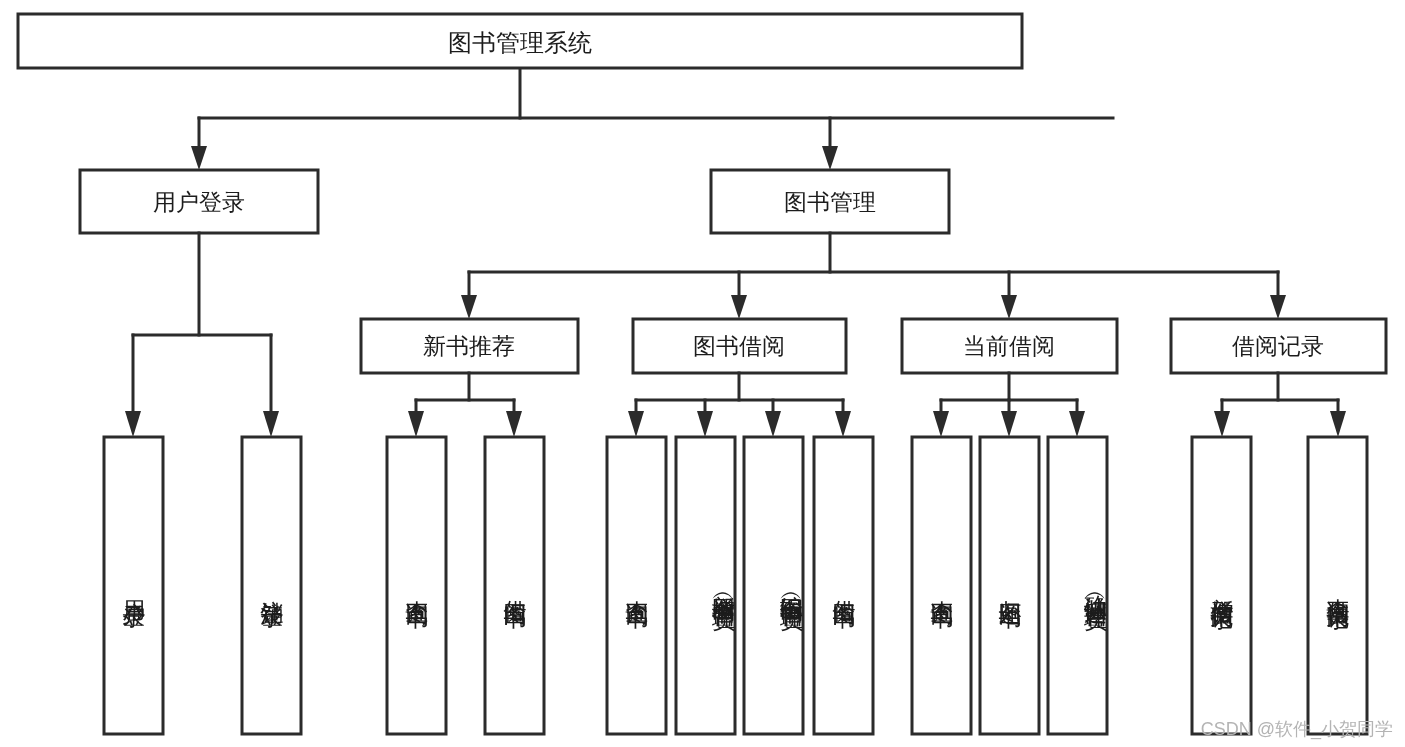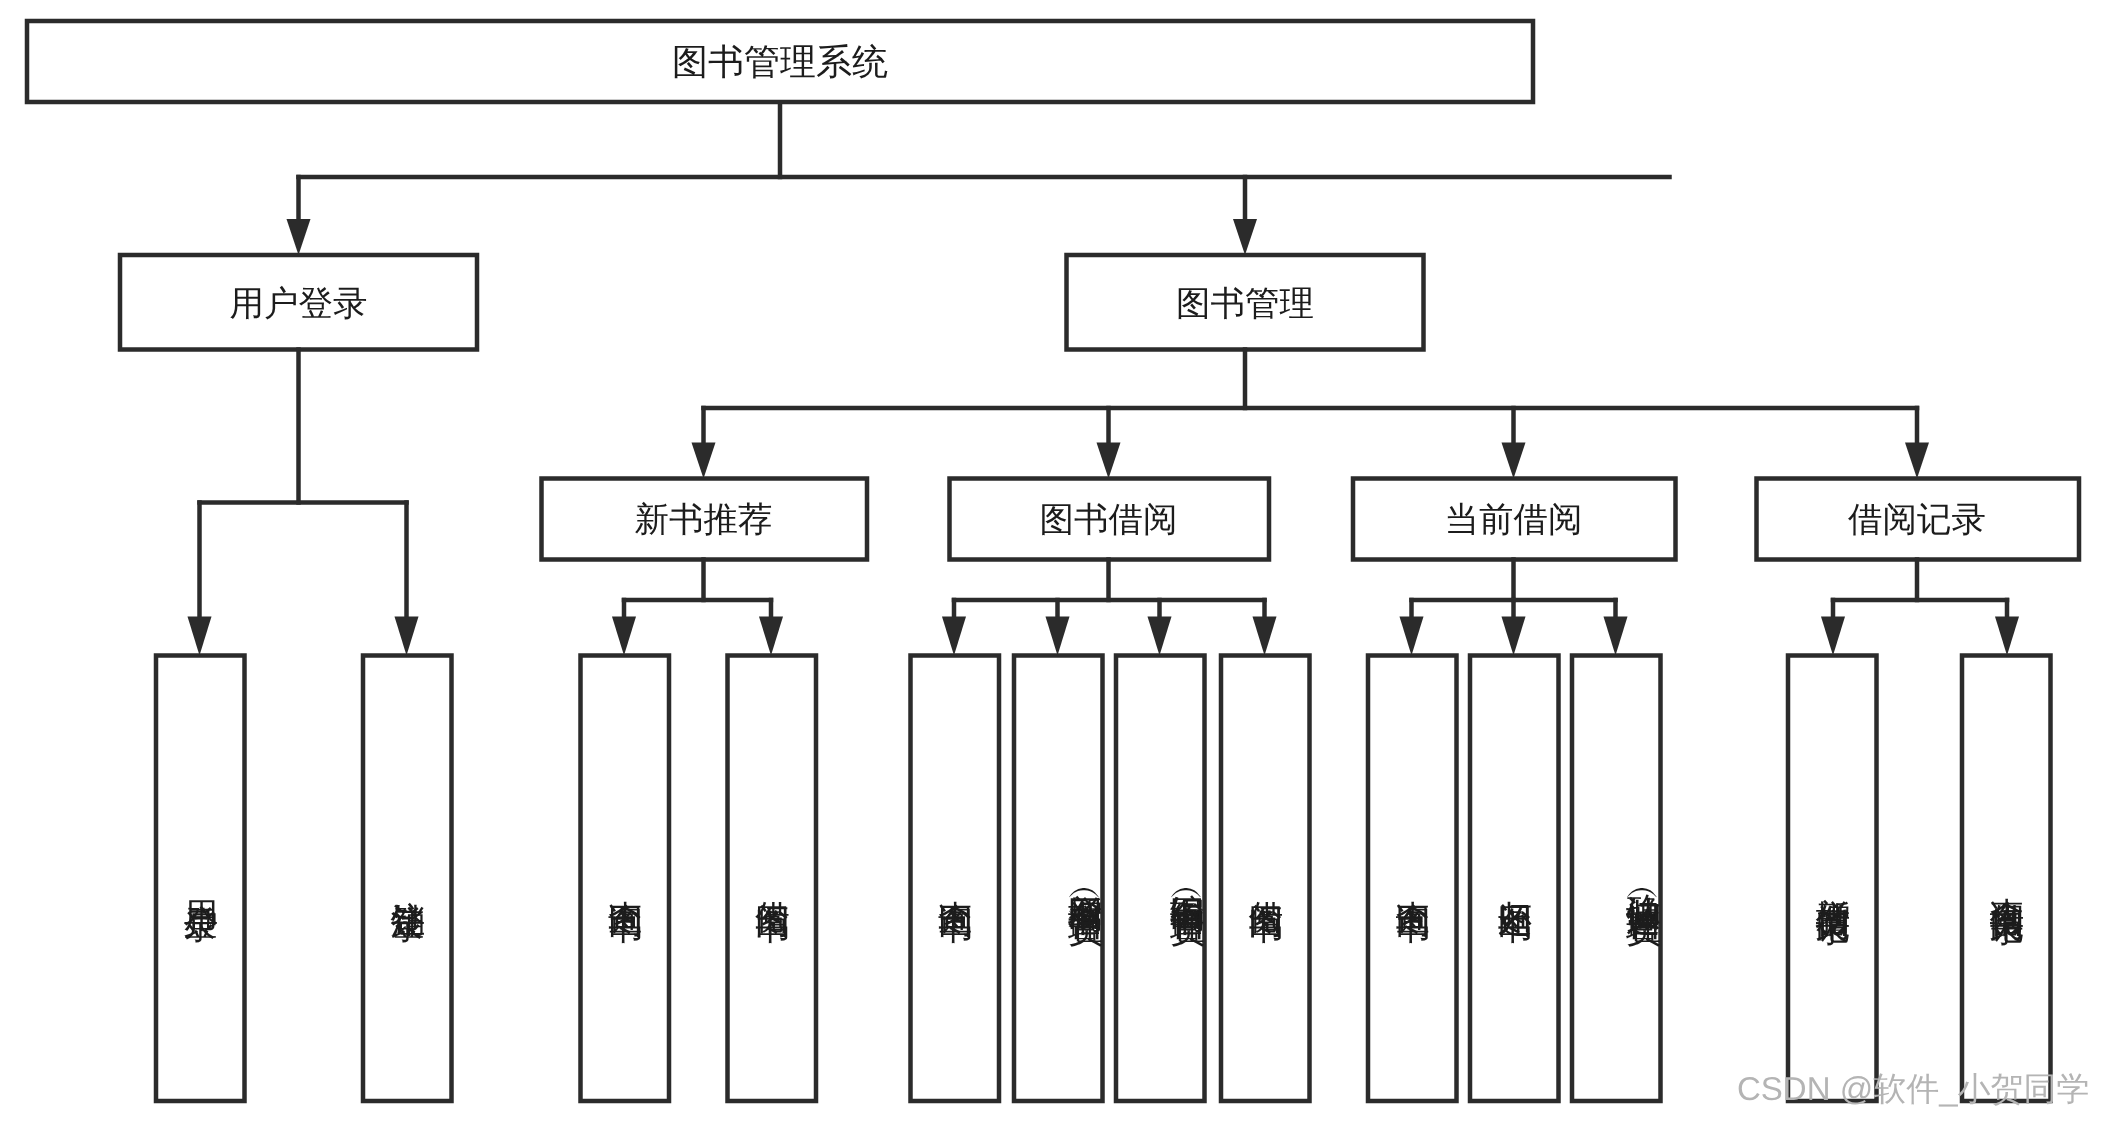--- a/index.html
+++ b/index.html
@@ -70,21 +70,21 @@
     align-items: center;
     justify-content: center;
     pointer-events: none;
     user-select: none;
   }
   .watermark {
     position: absolute;
     right: 12px;
     bottom: 6px;
     font-family: "Liberation Sans", "DejaVu Sans", sans-serif;
-    font-size: 22px;
+    font-size: 18px;
     color: #b4b4b4;
     white-space: nowrap;
     user-select: none;
   }
 </style>
 </head>
 <body>
 
 <div id="diagram-root">
 

